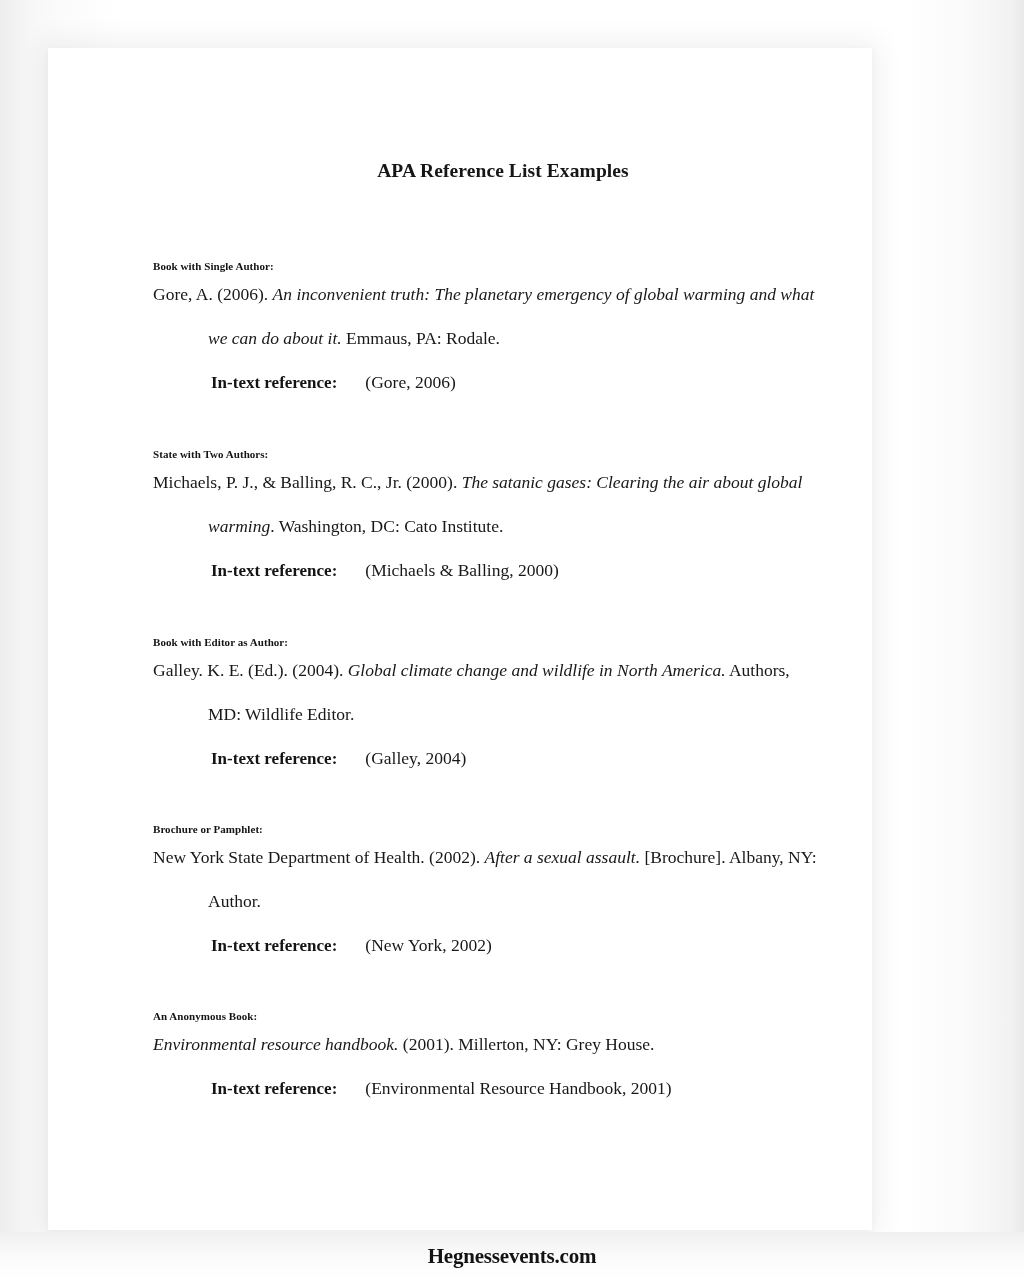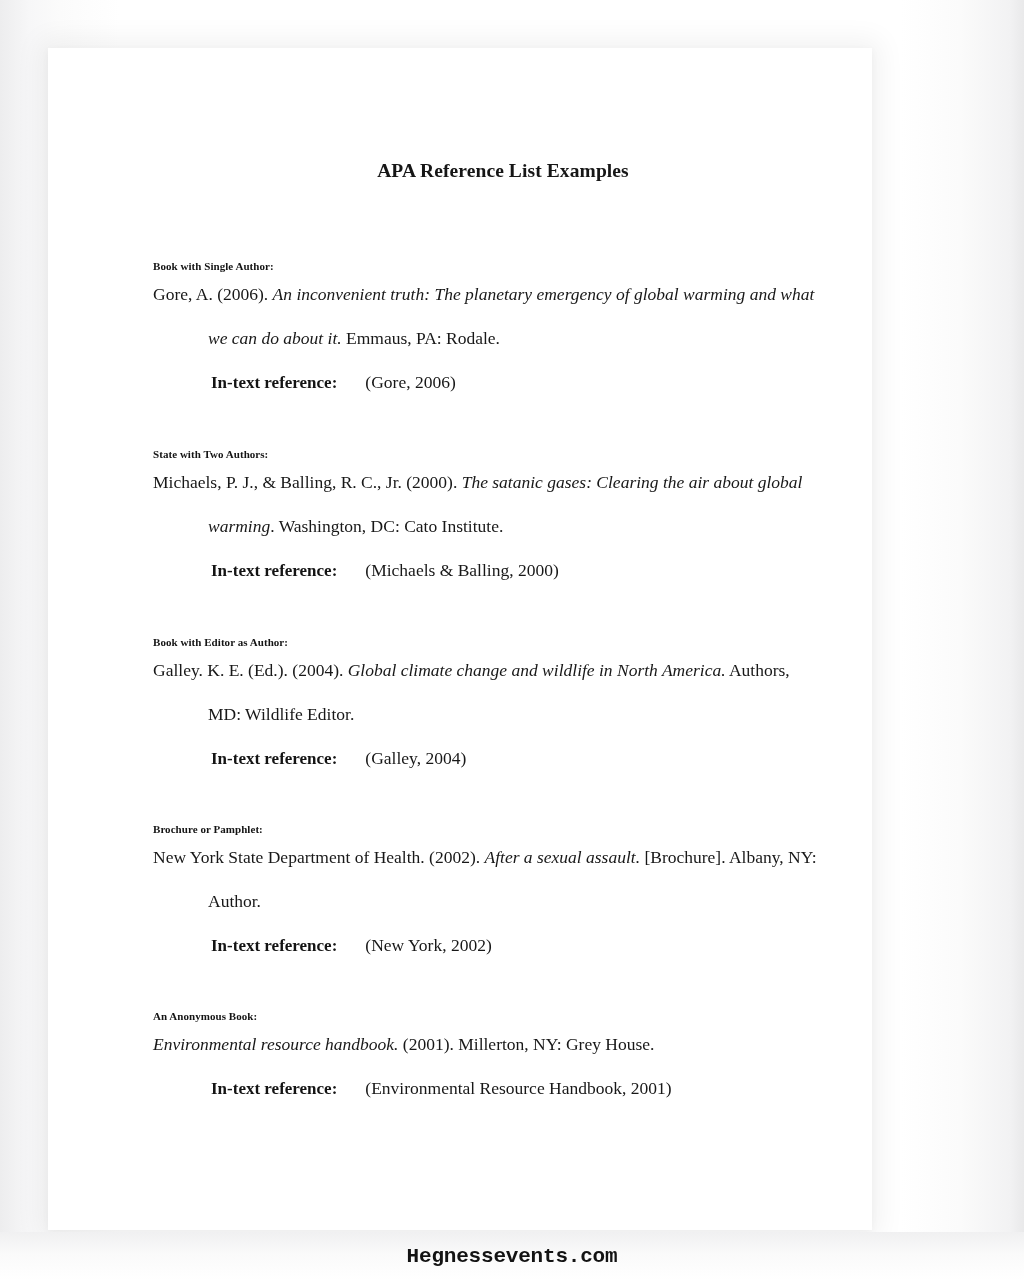--- a/index.html
+++ b/index.html
@@ -111,21 +111,21 @@
     top: 1232px;
     width: 1024px;
     height: 48px;
     background: linear-gradient(to bottom, #f0f0f1 0%, #fafafa 45%, #ffffff 100%);
     display: flex;
     align-items: center;
     justify-content: center;
   }
 
   .footer-text {
-    font-family: Liberation Mono, monospace;
+    font-family: Liberation Serif, serif;
     font-size: 21px;
     font-weight: bold;
     color: #131313;
     letter-spacing: -0.2px;
   }
 </style>
 </head>
 <body>
 
 <div class="canvas">

